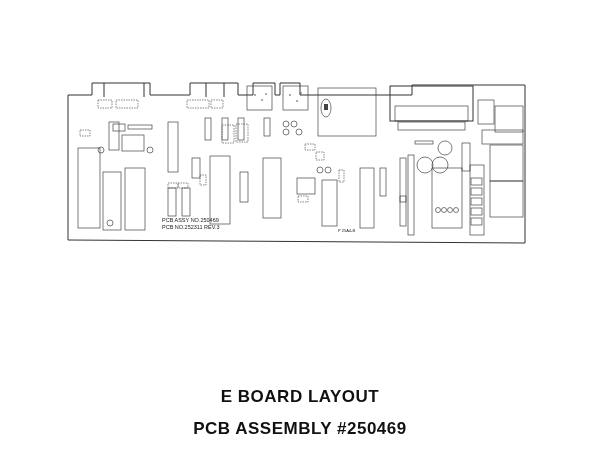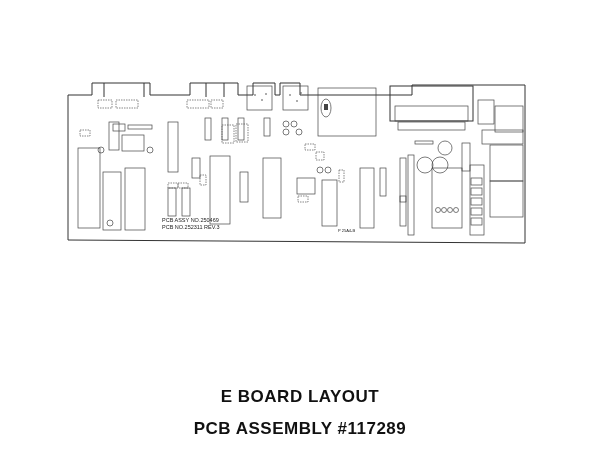--- a/index.html
+++ b/index.html
@@ -141,13 +141,13 @@
   </g>
 
   <g>
     <text class="tiny" x="162" y="222">PCB  ASSY NO.250469</text>
     <text class="tiny" x="162" y="229">PCB  NO.252311  REV.3</text>
     <text class="tiny" x="338" y="232" style="font-size:4px">P 25A4-B</text>
   </g>
 </svg>
 
 <div id="cap1" class="caption">E BOARD LAYOUT</div>
-<div id="cap2" class="caption">PCB ASSEMBLY #117289</div>
+<div id="cap2" class="caption">PCB ASSEMBLY #250469</div>
 
 </body></html>

